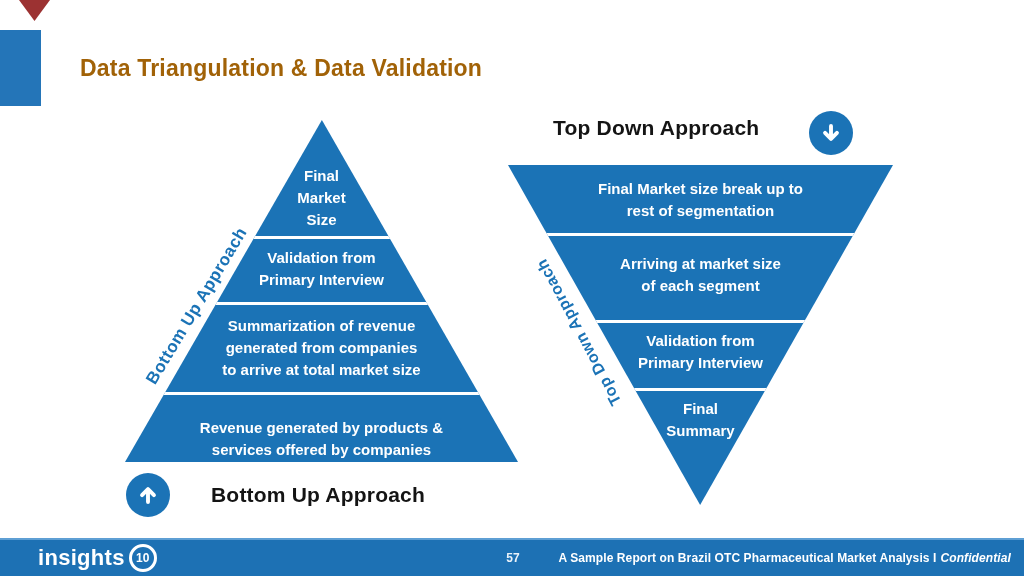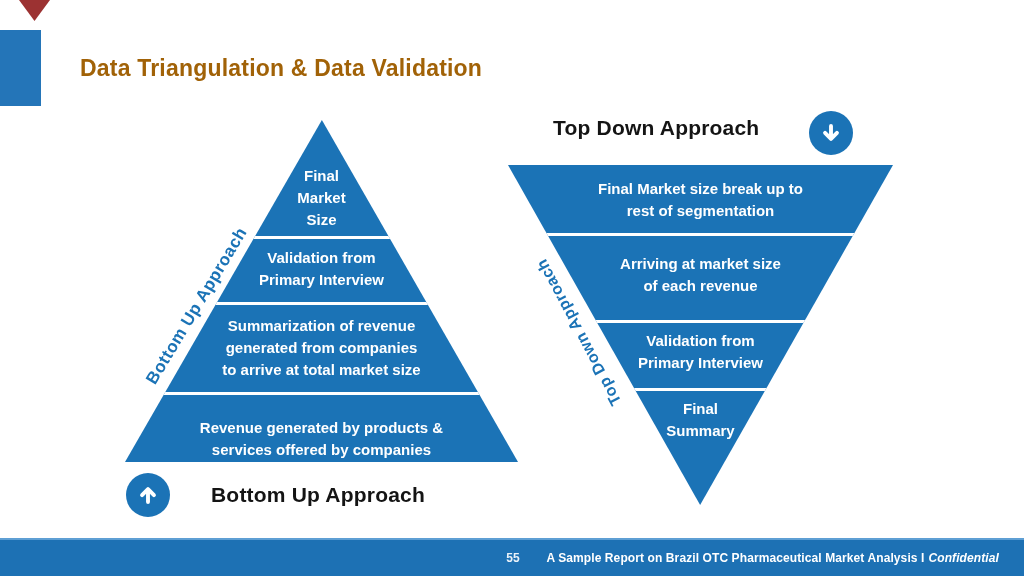--- a/index.html
+++ b/index.html
@@ -74,21 +74,21 @@
     margin-left:4px; width:22px; height:22px; border-radius:50%;
     border:3px solid #ffffff; display:flex; align-items:center; justify-content:center;
     font-size:12px; font-weight:bold; color:#ffffff;
   }
   .page-num{
     position:absolute; left:495px; top:0; height:36px; width:36px;
     display:flex; align-items:center; justify-content:center;
     color:#eaf2f9; font-size:12px; font-weight:bold;
   }
   .report-text{
-    position:absolute; right:25px; top:0; height:36px;
+    position:absolute; right:13px; top:0; height:36px;
     display:flex; align-items:center; color:#ffffff; font-size:12px; font-weight:bold;
     letter-spacing:0.1px;
   }
   .report-text .confidential{font-style:italic; margin-left:4px;}
 </style>
 </head>
 <body>
 
 <div class="slide">
 
@@ -117,21 +117,21 @@
   <div class="side-label side-label-left">Bottom Up Approach</div>
 
   <div class="pyr pyr-right">
     <div class="shape">
       <div class="divider" style="top:68px"></div>
       <div class="divider" style="top:155px"></div>
       <div class="divider" style="top:223px"></div>
       <div class="tier" style="top:13px">Final Market size break up to
 rest of segmentation</div>
       <div class="tier" style="top:88px">Arriving at market size
-of each revenue</div>
+of each segment</div>
       <div class="tier" style="top:165px">Validation from
 Primary Interview</div>
       <div class="tier" style="top:233px">Final
 Summary</div>
     </div>
   </div>
   <div class="side-label side-label-right">Top Down Approach</div>
 
   <div class="approach-heading heading-top-down">Top Down Approach</div>
   <div class="arrow-badge badge-down">
@@ -141,20 +141,24 @@
   </div>
 
   <div class="approach-heading heading-bottom-up">Bottom Up Approach</div>
   <div class="arrow-badge badge-up">
     <svg viewBox="0 0 24 24">
       <path d="M12 18.5 V7 M6.5 12.2 L12 6.5 L17.5 12.2" stroke="#ffffff" stroke-width="3.6" fill="none" stroke-linecap="round" stroke-linejoin="round"></path>
     </svg>
   </div>
 
   <div class="footer">
-    <div class="page-num">55</div>
+    <div class="logo">
+      <span class="logo-text">insights</span>
+      <span class="logo-badge">10</span>
+    </div>
+    <div class="page-num">57</div>
     <div class="report-text">
       <span>A Sample Report on Brazil OTC Pharmaceutical Market Analysis I</span>
       <span class="confidential">Confidential</span>
     </div>
   </div>
 
 </div>
 
 </body></html>

